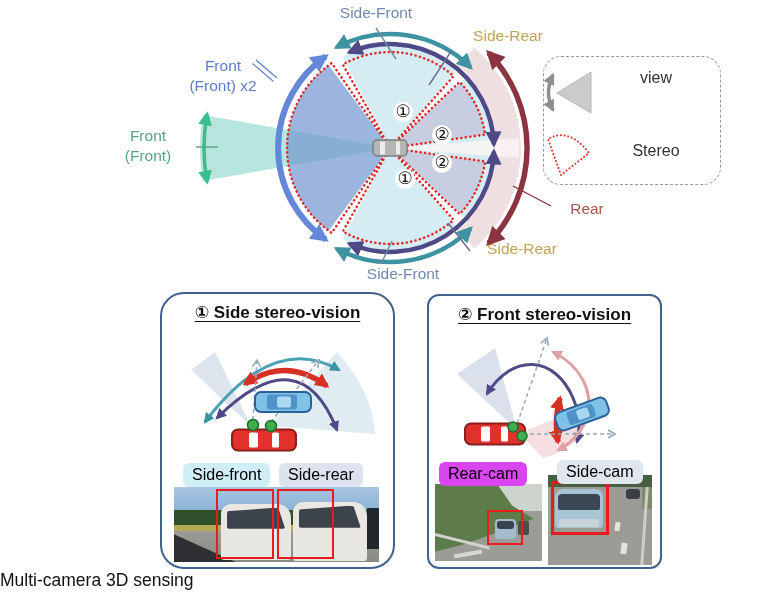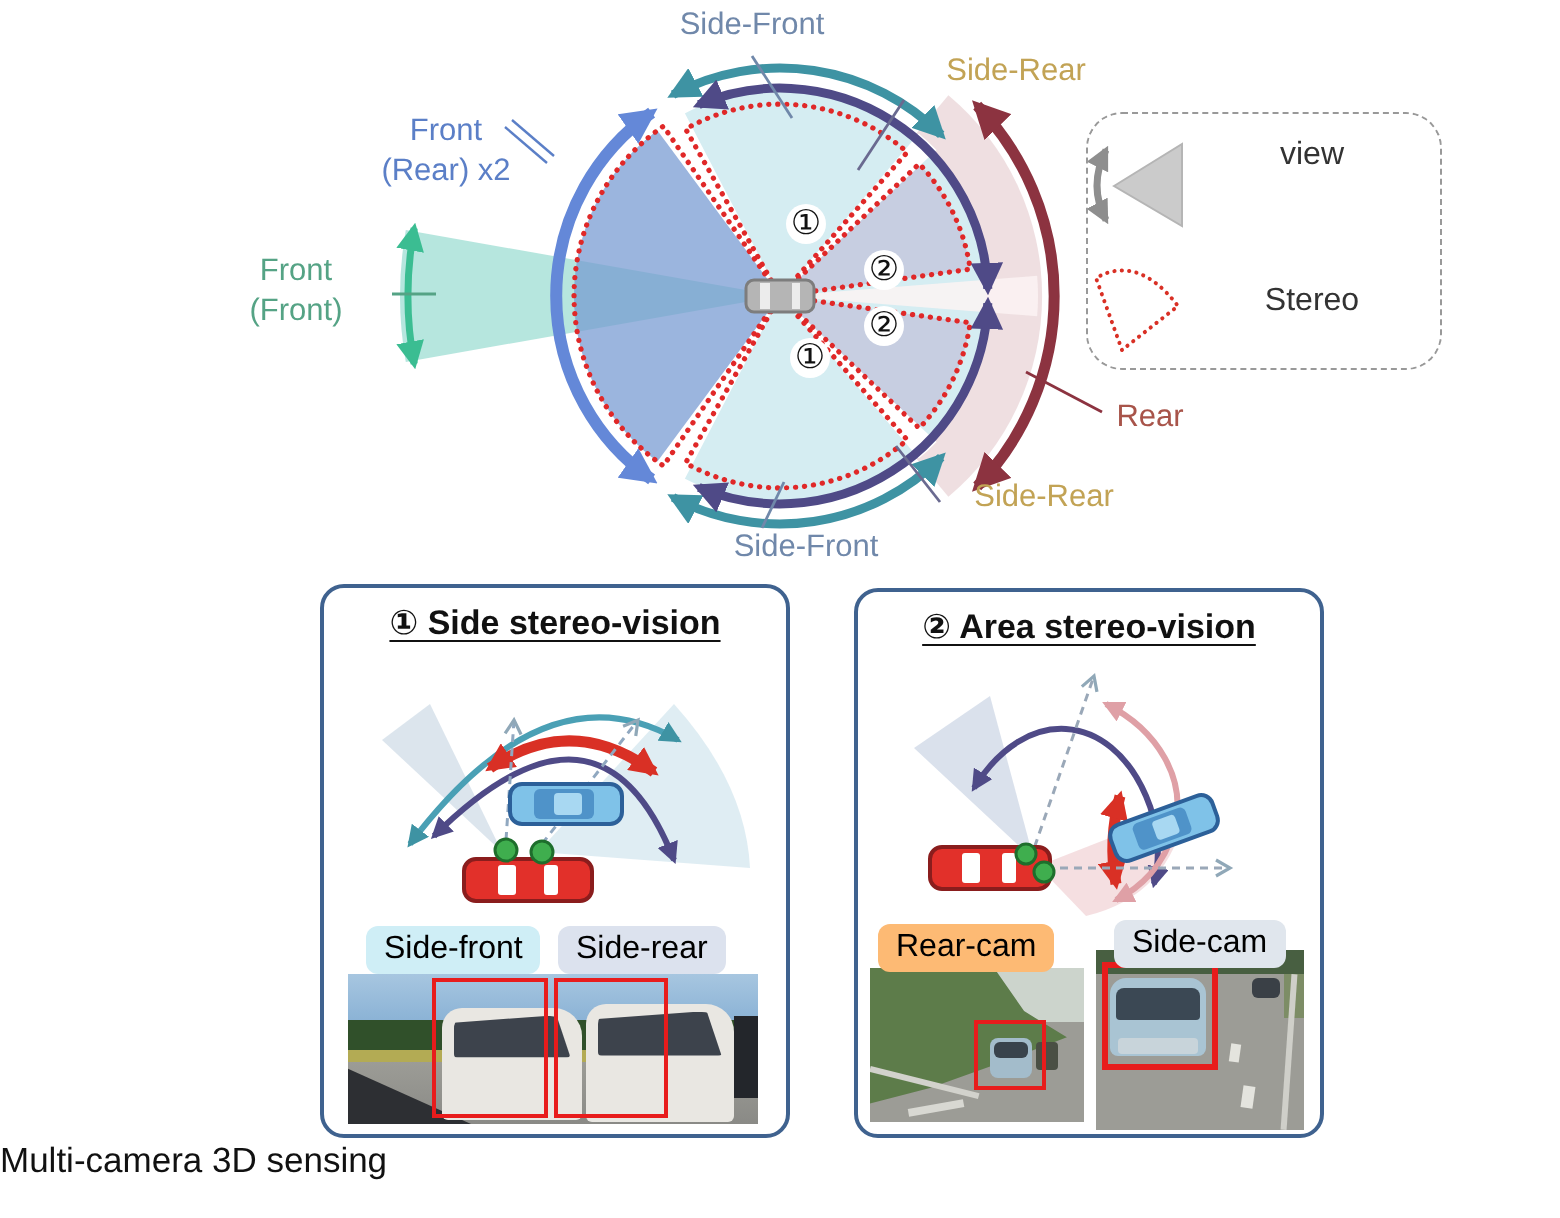--- a/index.html
+++ b/index.html
@@ -7,47 +7,47 @@
          font-family:"Liberation Sans","DejaVu Sans",sans-serif;}
   svg{display:block;}
   .abs{position:absolute;}
 
   
   .lbl{position:absolute;font-size:15.5px;line-height:20px;text-align:center;white-space:nowrap;}
   #lbl-sf-top{left:320px;top:3px;width:112px;color:#7088aa;}
   #lbl-sr-top{left:458px;top:26px;width:100px;color:#c2a355;}
   #lbl-fw{left:174px;top:56px;width:98px;color:#5b7fc7;}
   #lbl-fn{left:101px;top:126px;width:94px;color:#55a385;}
-  #lbl-rear{left:543px;top:199px;width:64px;color:#a8544a;}
+  #lbl-rear{left:555px;top:199px;width:64px;color:#a8544a;}
   #lbl-sr-bot{left:472px;top:239px;width:100px;color:#c2a355;}
   #lbl-sf-bot{left:348px;top:264px;width:110px;color:#7088aa;}
 
   .cnum{position:absolute;width:20px;height:20px;transform:translate(-50%,-50%);
         background:#fff;border-radius:50%;color:#111;font-size:17px;line-height:20px;
         text-align:center;}
 
   
   #legend-box{position:absolute;left:543px;top:56px;width:176px;height:127px;
               border:1.6px dashed #999;border-radius:18px;}
   .legend-text{position:absolute;width:112px;text-align:center;font-size:16px;line-height:19px;color:#333;}
   #legend-fov-text{left:600px;top:68px;}
   #legend-stereo-text{left:600px;top:129px;margin-top:12px;}
 
   
   .panel{position:absolute;background:#fff;border:2.5px solid #3f628f;border-radius:12px;}
-  #panel-side{left:160px;top:292px;width:231px;height:273px;}
+  #panel-side{left:160px;top:292px;width:231px;height:273px;border-radius:24px;}
   #panel-rear{left:427px;top:294px;width:231px;height:271px;}
   .panel-title{position:absolute;left:0;right:0;top:8px;text-align:center;font-size:17px;
                font-weight:bold;color:#111;text-decoration:underline;text-underline-offset:3px;}
   .ill{position:absolute;}
   .tag{position:absolute;height:24px;line-height:24px;padding:0 9px;border-radius:6px;
        font-size:16px;color:#000;white-space:nowrap;}
   #tag-side-front{left:21px;top:169px;background:#cfeef6;}
   #tag-side-rear{left:117px;top:169px;background:#dce2ee;}
-  #tag-rear-cam{left:10px;top:166px;background:#fdba74;z-index:3;}
+  #tag-rear-cam{left:10px;top:166px;background:#d946ef;z-index:3;}
   #tag-side-cam{left:128px;top:164px;background:#e0e6ed;z-index:3;}
 
   
   .photo{position:absolute;overflow:hidden;background:#9c9c96;}
   .photo div{position:absolute;}
   #photo-side{left:12px;top:193px;width:205px;height:75px;}
   #photo-rear{left:6px;top:188px;width:107px;height:77px;}
   #photo-cam{left:119px;top:179px;width:104px;height:90px;}
   .redbox{border:2.5px solid #e81c1c;box-sizing:border-box;background:transparent !important;}
 
@@ -182,21 +182,21 @@
 
   <span class="cnum" style="left:403px;top:112px">①</span>
   <span class="cnum" style="left:442px;top:135px">②</span>
   <span class="cnum" style="left:442px;top:163px">②</span>
   <span class="cnum" style="left:405px;top:179px">①</span>
 
   <div class="lbl" id="lbl-sf-top">Side-Front</div>
   <div class="lbl" id="lbl-sr-top">Side-Rear</div>
   <div class="lbl" id="lbl-fw">
     <div>Front</div>
-    <div>(Rear) x2</div>
+    <div>(Front) x2</div>
   </div>
   <div class="lbl" id="lbl-fn">
     <div>Front</div>
     <div>(Front)</div>
   </div>
   <div class="lbl" id="lbl-rear">Rear</div>
   <div class="lbl" id="lbl-sr-bot">Side-Rear</div>
   <div class="lbl" id="lbl-sf-bot">Side-Front</div>
 
   <div id="legend-box"></div>
@@ -247,21 +247,21 @@
       <div class="van p1-van2">
           <div class="win"></div>
         </div>
       <div class="p1-tail"></div>
       <div class="redbox" style="left:20.5%;top:3%;width:28.5%;height:93%;"></div>
       <div class="redbox" style="left:50%;top:3%;width:28%;height:93%;"></div>
     </div>
   </div>
 
   <div class="panel" id="panel-rear">
-    <div class="panel-title">② Area stereo-vision</div>
+    <div class="panel-title">② Front stereo-vision</div>
 
     <svg class="ill" style="left:2px;top:36px" width="225" height="128" viewBox="0 0 225 128">
       <path d="M86,98 L26,42 L64,16 Z" fill="rgba(150,170,200,0.35)"></path>
       <path d="M88,101 L112,126 Q154,116 162,72 Z" fill="rgba(233,183,188,0.45)"></path>
       <path d="M56,62 C82,20 124,24 142,66 C149,82 149,98 146,110" fill="none" stroke="#4f4a87" stroke-width="3" marker-start="url(#m-purple)" marker-end="url(#m-purple)"></path>
       <path d="M122,20 C148,33 163,58 156,83 C151,101 139,112 127,118" fill="none" stroke="#dfa0a6" stroke-width="3" marker-start="url(#m-pink)" marker-end="url(#m-pink)"></path>
       <path d="M129,66 Q123,88 127,110" fill="none" stroke="#d93025" stroke-width="5.5" marker-start="url(#m-red)" marker-end="url(#m-red)"></path>
       <path d="M84,98 L116,6" fill="none" stroke="#9aa8b8" stroke-width="1.5" stroke-dasharray="4 3" marker-end="url(#m-open)"></path>
       <path d="M92,102 L184,102" fill="none" stroke="#9aa8b8" stroke-width="1.5" stroke-dasharray="4 3" marker-end="url(#m-open)"></path>
       <g transform="translate(64,102)">

